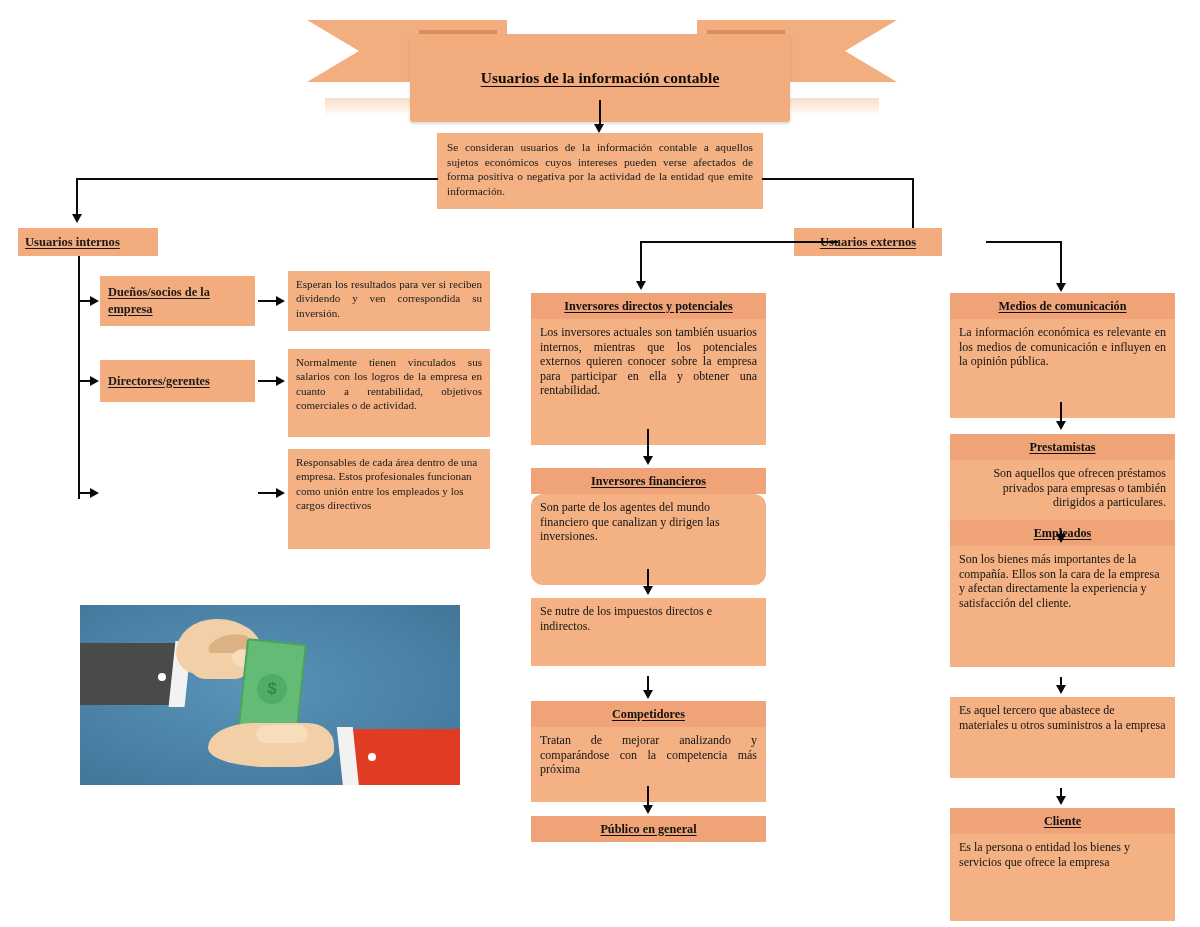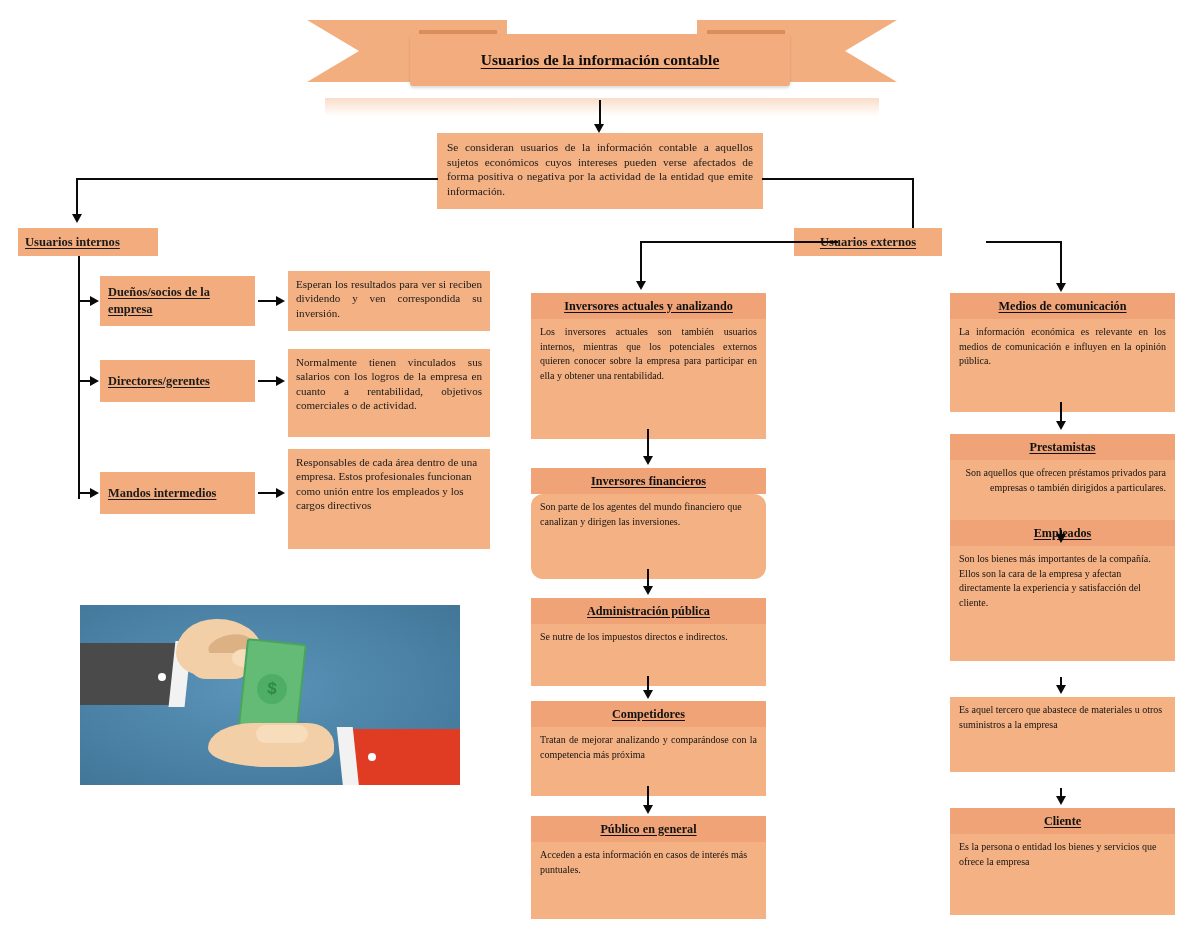--- a/index.html
+++ b/index.html
@@ -59,21 +59,21 @@
     height: 12px;
     background: #D98E5C;
   }
   .tab-left { left: 112px; }
   .tab-right { right: 112px; }
   .ribbon-plaque {
     position: absolute;
     left: 103px;
     top: 22px;
     width: 380px;
-    height: 52px;
+    height: 88px;
     background: #F2AC7D;
     border-radius: 3px;
     display: flex;
     align-items: center;
     justify-content: center;
     box-shadow: 0 2px 3px rgba(0,0,0,.14);
     text-align: right;
   }
   .ribbon-plaque .title-text {
     font-size: 15.5px;
@@ -169,23 +169,23 @@
     font-size: 12.2px;
     font-weight: bold;
     color: #111;
   }
   .card .hd span {
     text-decoration: underline;
     text-underline-offset: 2px;
   }
   .card .bd {
     background: #F4B183;
-    font-size: 10px;
+    font-size: 12px;
     line-height: 14.6px;
-    padding: 6px 9px 4px 9px;
+    padding: 6px 9px 10px 9px;
     color: #141414;
     overflow: hidden;
   }
   .card .bd.justify { text-align: justify; text-justify: inter-word; }
 
   .col-mid .card { left: 531px; width: 235px; }
   .col-right .card { left: 950px; width: 225px; }
 
   
   .ln {
@@ -378,23 +378,20 @@
 
   <div class="ln ln-h" style="left:78px; top:492px; width:14px;"></div>
   <div class="arrow-r" style="left:90px; top:487.5px;"></div>
 
   <div class="box lbl-box" id="lbl-duenos">
     <span>Dueños/socios de la empresa</span>
   </div>
   <div class="box lbl-box" id="lbl-directores">
     <span>Directores/gerentes</span>
   </div>
-  <div class="box lbl-box" id="lbl-mandos">
-    <span>Mandos intermedios</span>
-  </div>
 
   <div class="ln ln-h" style="left:258px; top:300px; width:20px;"></div>
   <div class="arrow-r" style="left:276px; top:295.5px;"></div>
 
   <div class="ln ln-h" style="left:258px; top:380px; width:20px;"></div>
   <div class="arrow-r" style="left:276px; top:375.5px;"></div>
 
   <div class="ln ln-h" style="left:258px; top:492px; width:20px;"></div>
   <div class="arrow-r" style="left:276px; top:487.5px;"></div>
 
@@ -413,60 +410,54 @@
   <div class="arrow-d" style="left:635.5px; top:281px;"></div>
 
   <div class="ln ln-h" style="left:986px; top:241px; width:76px;"></div>
   <div class="ln ln-v" style="left:1060px; top:241px; height:44px;"></div>
   <div class="arrow-d" style="left:1055.5px; top:283px;"></div>
 
   <div class="col-mid">
 
     <div class="card" style="top:293px; height:136px;">
       <div class="hd">
-        <span>Inversores actuales y analizando</span>
+        <span>Inversores directos y potenciales</span>
       </div>
       <div class="bd justify" style="height:110px;">
         <span>Los inversores actuales son también usuarios internos, mientras que los potenciales externos quieren conocer sobre la empresa para participar en ella y obtener una rentabilidad.</span>
       </div>
     </div>
 
     <div class="card" style="top:468px; height:101px;">
       <div class="hd">
         <span>Inversores financieros</span>
       </div>
       <div class="bd" style="height:75px;border-radius:12px;">
         <span>Son parte de los agentes del mundo financiero que canalizan y dirigen las inversiones.</span>
       </div>
     </div>
 
     <div class="card" style="top:598px; height:78px;">
-      <div class="hd">
-        <span>Administración pública</span>
-      </div>
       <div class="bd" style="height:52px;">
         <span>Se nutre de los impuestos directos e indirectos.</span>
       </div>
     </div>
 
     <div class="card" style="top:701px; height:85px;">
       <div class="hd">
         <span>Competidores</span>
       </div>
       <div class="bd justify" style="height:59px;">
         <span>Tratan de mejorar analizando y comparándose con la competencia más próxima</span>
       </div>
     </div>
 
     <div class="card" style="top:816px; height:93px;">
       <div class="hd">
         <span>Público en general</span>
-      </div>
-      <div class="bd" style="height:67px;">
-        <span>Acceden a esta información en casos de interés más puntuales.</span>
       </div>
     </div>
   </div>
 
   <div class="ln ln-v" style="left:647px; top:429px; height:30px;"></div>
   <div class="arrow-d" style="left:642.5px; top:456px;"></div>
 
   <div class="ln ln-v" style="left:647px; top:569px; height:20px;"></div>
   <div class="arrow-d" style="left:642.5px; top:586px;"></div>
 

